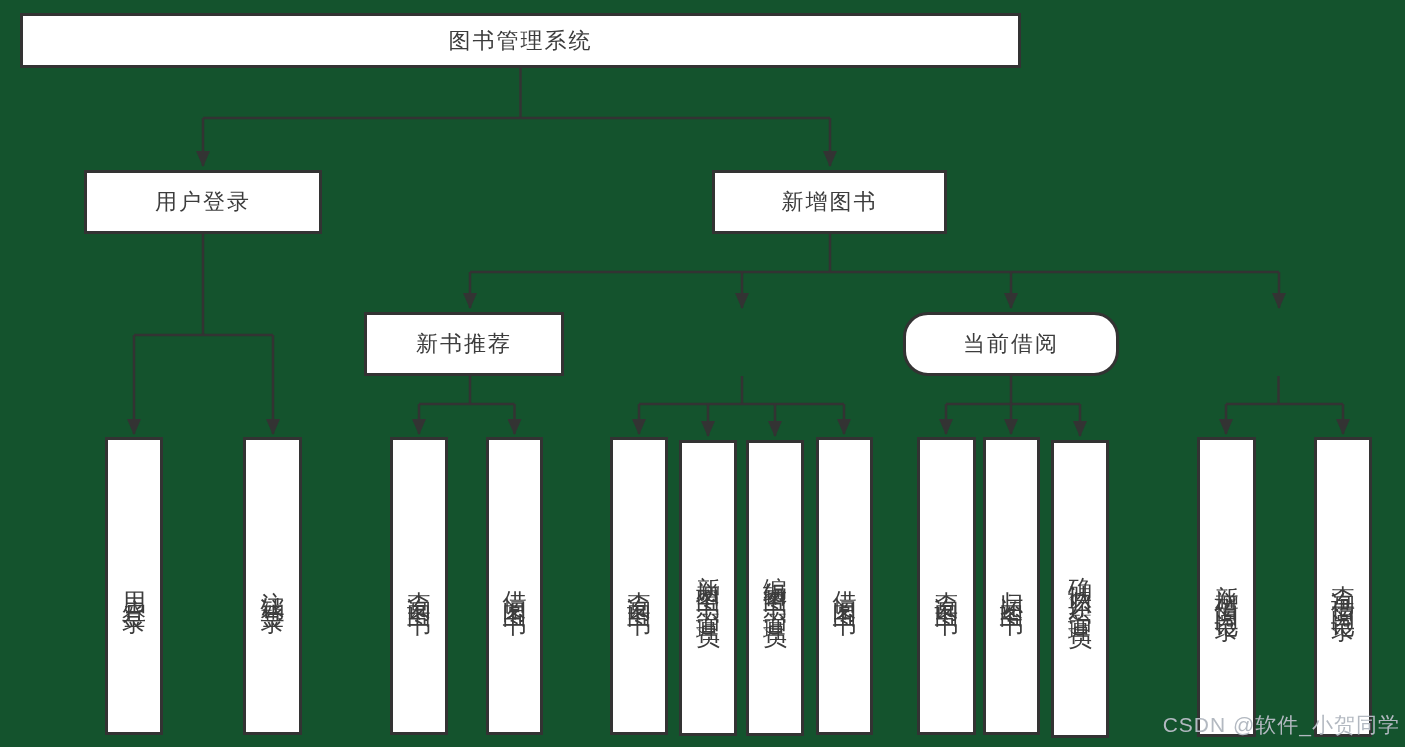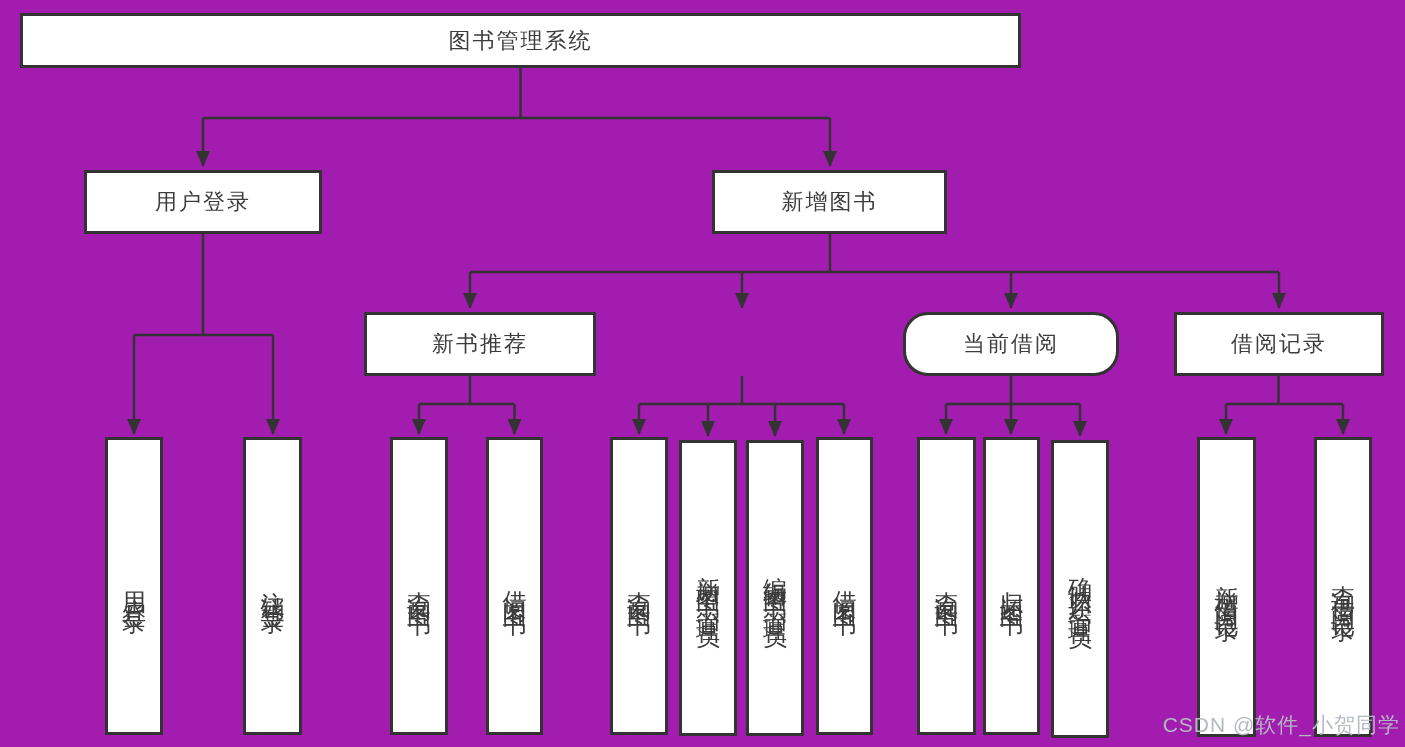--- a/index.html
+++ b/index.html
@@ -1,20 +1,20 @@
 <!DOCTYPE html>
 <html><head>
 <meta charset="utf-8">
 <style>
   html, body { margin: 0; padding: 0; background: #ffffff; }
   .stage {
     position: relative;
     width: 1405px;
     height: 747px;
-    background: #a21caf;
+    background: #14532d;
     font-family: "Liberation Sans", sans-serif;
     overflow: hidden;
   }
   .node {
     position: absolute;
     box-sizing: border-box;
     background: #ffffff;
     border: 3px solid #333333;
     color: #3c3c3c;
     display: flex;
@@ -105,23 +105,22 @@
       <path d="M1226,404 V434" marker-end="url(#arrow)"></path>
       <path d="M1343,404 V434" marker-end="url(#arrow)"></path>
     </g>
   </svg>
 
   <div class="node hbox" style="left:20px; top:13px; width:1001px; height:55px;">图书管理系统</div>
 
   <div class="node hbox" style="left:84px; top:170px; width:238px; height:64px;">用户登录</div>
   <div class="node hbox" style="left:712px; top:170px; width:235px; height:64px;">新增图书</div>
 
-  <div class="node hbox" style="left:364px; top:312px; width:232px; height:64px;">新书推荐</div>
+  <div class="node hbox" style="left:364px; top:312px; width:200px; height:64px;">新书推荐</div>
   <div class="node hbox" style="left:903px; top:312px; width:216px; height:64px;border-radius:25px;">当前借阅</div>
-  <div class="node hbox" style="left:1174px; top:312px; width:210px; height:64px;">借阅记录</div>
 
   <div class="node vbox" style="left:105px; top:437px; width:58px; height:298px;">用户登录</div>
   <div class="node vbox" style="left:243px; top:437px; width:59px; height:298px;">注销登录</div>
 
   <div class="node vbox" style="left:390px; top:437px; width:58px; height:298px;">查询图书</div>
   <div class="node vbox" style="left:486px; top:437px; width:57px; height:298px;">借阅图书</div>
 
   <div class="node vbox" style="left:610px; top:437px; width:58px; height:298px;">查询图书</div>
   <div class="node vbox" style="left:679px; top:440px; width:58px; height:296px;">新增图书（管理员）</div>
   <div class="node vbox" style="left:746px; top:440px; width:58px; height:296px;">编辑图书（管理员）</div>

